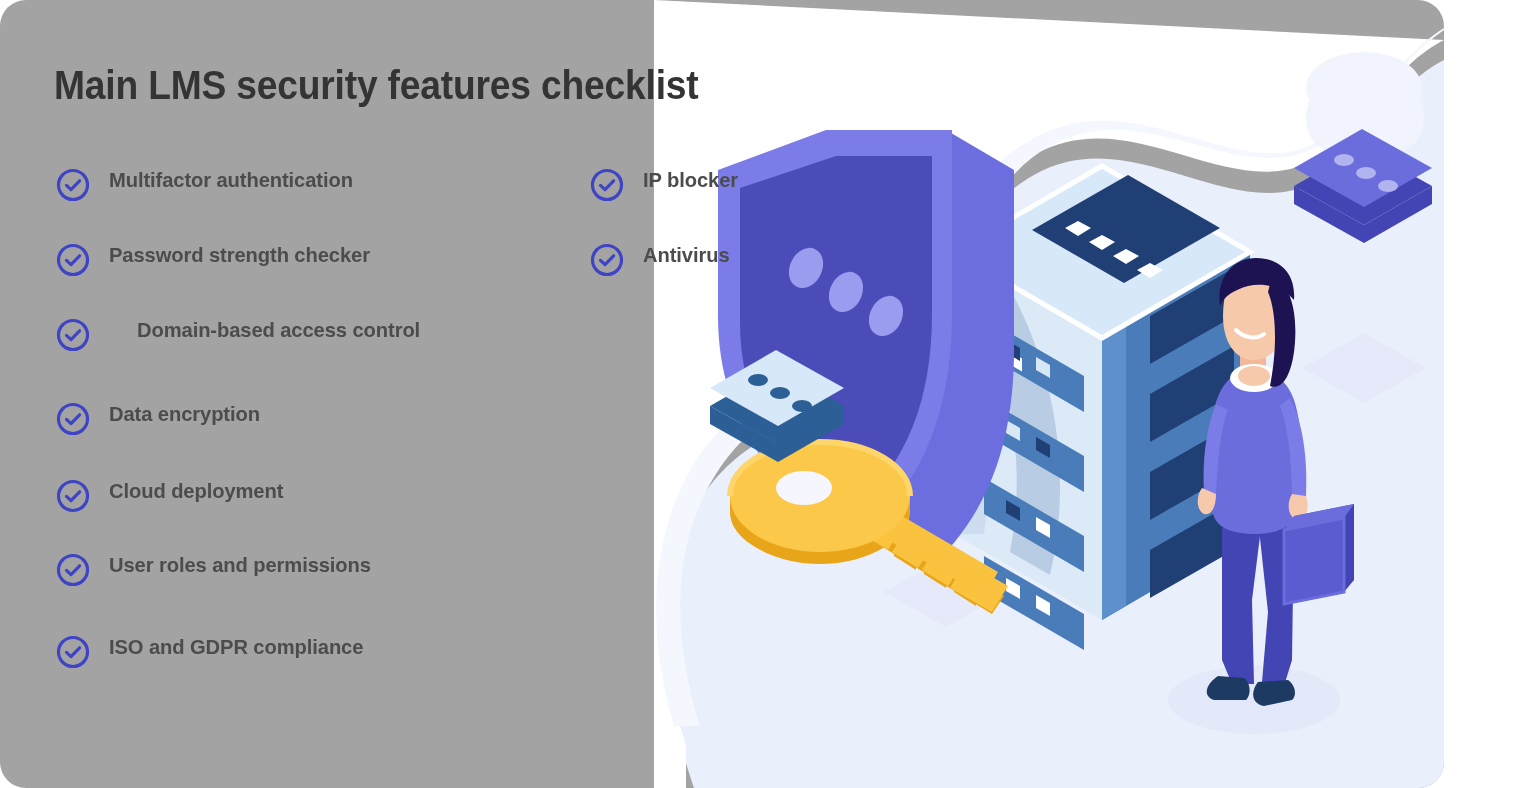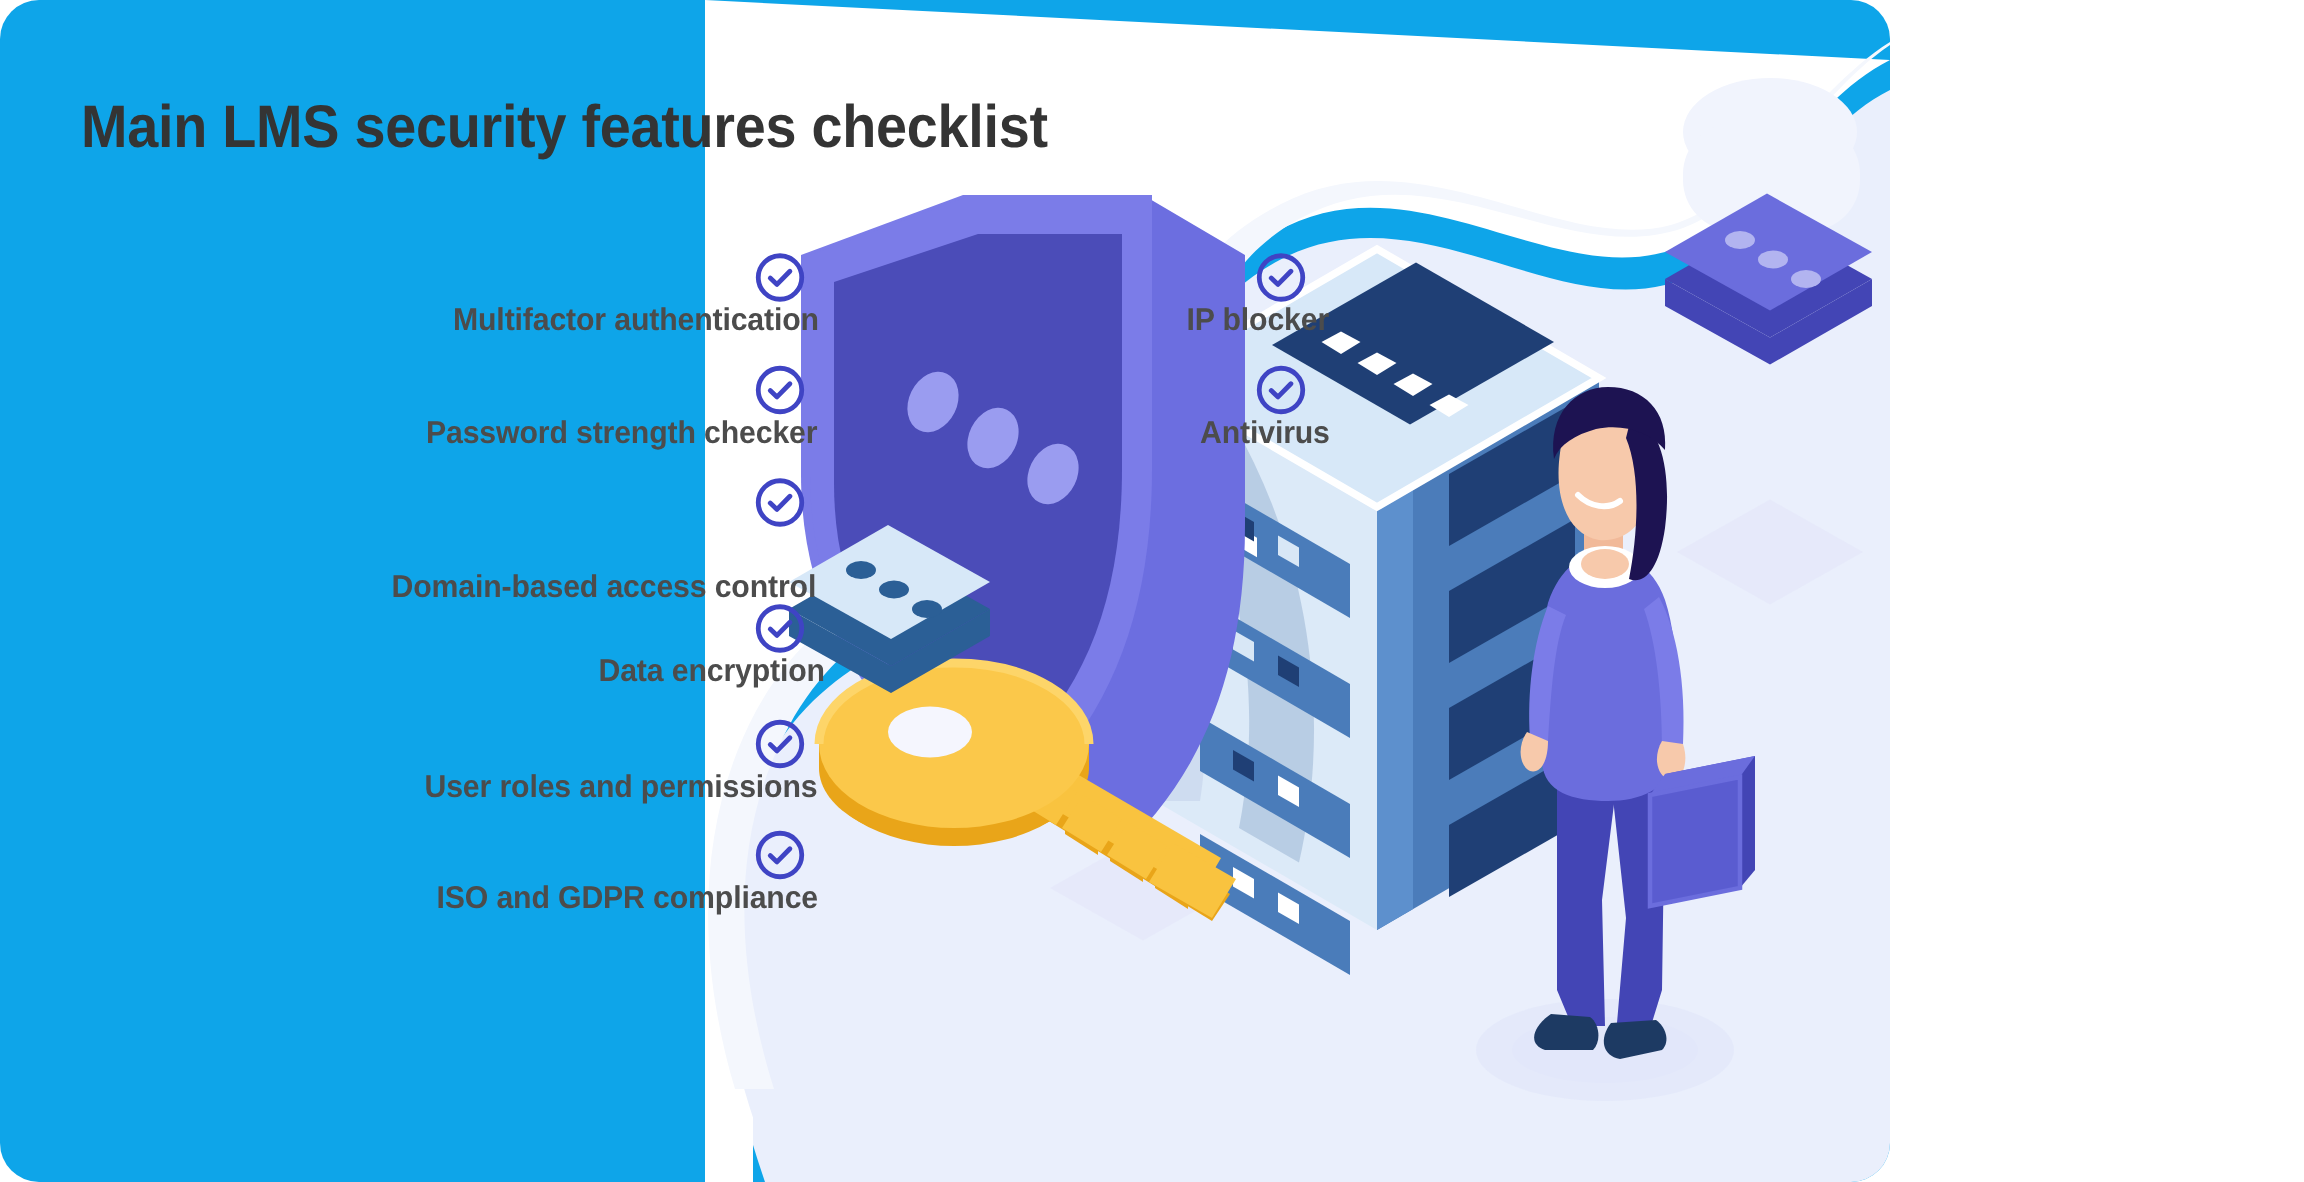--- a/index.html
+++ b/index.html
@@ -7,24 +7,24 @@
     margin: 0;
     padding: 0;
     background: #ffffff;
   }
   body {
     font-family: "Liberation Sans", "DejaVu Sans", sans-serif;
   }
 
   .card {
     position: relative;
-    width: 1260px;
+    width: 1444px;
     height: 788px;
     overflow: hidden;
-    background: #0ea5e9;
+    background: #a3a3a3;
     border-radius: 26px;
   }
 
   
   .illustration {
     position: absolute;
     right: 0;
     top: 0;
     width: 790px;
     height: 788px;
@@ -66,24 +66,23 @@
 
   .col {
     position: absolute;
     top: 0;
   }
   .col-left  { left: 56px;  width: 500px; }
   .col-right { left: 590px; width: 300px; }
 
   .check-item {
     display: flex;
-    align-items: flex-end;
+    align-items: flex-start;
     height: 42px;
     margin-bottom: 42px;
-    flex-direction: column;
   }
 
   
   .col-left .check-item:nth-child(1) { margin-bottom: 33px; }
   .col-left .check-item:nth-child(2) { margin-bottom: 33px; }
   .col-left .check-item:nth-child(3) { margin-bottom: 42px; gap: 28px; }
   .col-left .check-item:nth-child(4) { margin-bottom: 35px; }
   .col-left .check-item:nth-child(5) { margin-bottom: 32px; }
   .col-left .check-item:nth-child(6) { margin-bottom: 40px; }
   .col-left .check-item:nth-child(7) { margin-bottom: 0; }
@@ -369,20 +368,29 @@
         <div class="check-item">
           <span class="check-icon">
             <svg viewBox="0 0 34 34" width="34" height="34">
               <circle cx="17" cy="17" r="14.5" fill="none" stroke="#3f44c4" stroke-width="3.2"></circle>
               <path d="M10.5 17.4 L15 21.6 L23.6 12.8" fill="none" stroke="#3f44c4" stroke-width="3.2" stroke-linecap="round" stroke-linejoin="round"></path>
             </svg>
           </span>
           <span class="check-label">Data encryption</span>
         </div>
 
+        <div class="check-item">
+          <span class="check-icon">
+            <svg viewBox="0 0 34 34" width="34" height="34">
+              <circle cx="17" cy="17" r="14.5" fill="none" stroke="#3f44c4" stroke-width="3.2"></circle>
+              <path d="M10.5 17.4 L15 21.6 L23.6 12.8" fill="none" stroke="#3f44c4" stroke-width="3.2" stroke-linecap="round" stroke-linejoin="round"></path>
+            </svg>
+          </span>
+          <span class="check-label">Cloud deployment</span>
+        </div>
 
         <div class="check-item">
           <span class="check-icon">
             <svg viewBox="0 0 34 34" width="34" height="34">
               <circle cx="17" cy="17" r="14.5" fill="none" stroke="#3f44c4" stroke-width="3.2"></circle>
               <path d="M10.5 17.4 L15 21.6 L23.6 12.8" fill="none" stroke="#3f44c4" stroke-width="3.2" stroke-linecap="round" stroke-linejoin="round"></path>
             </svg>
           </span>
           <span class="check-label">User roles and permissions</span>
         </div>

